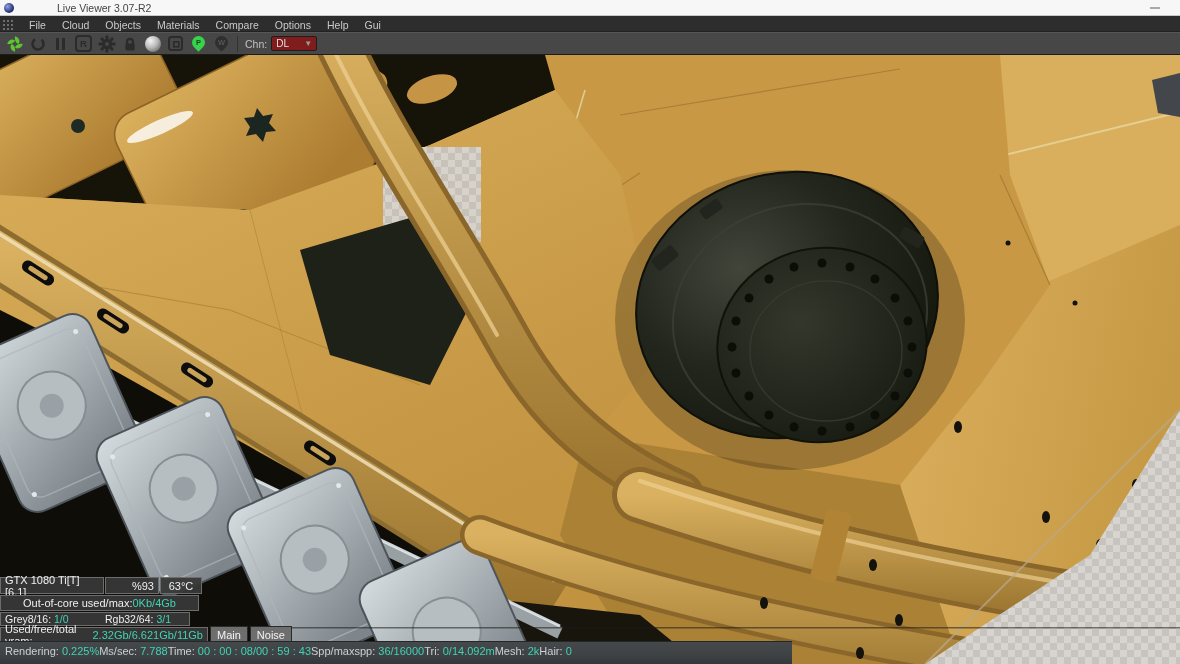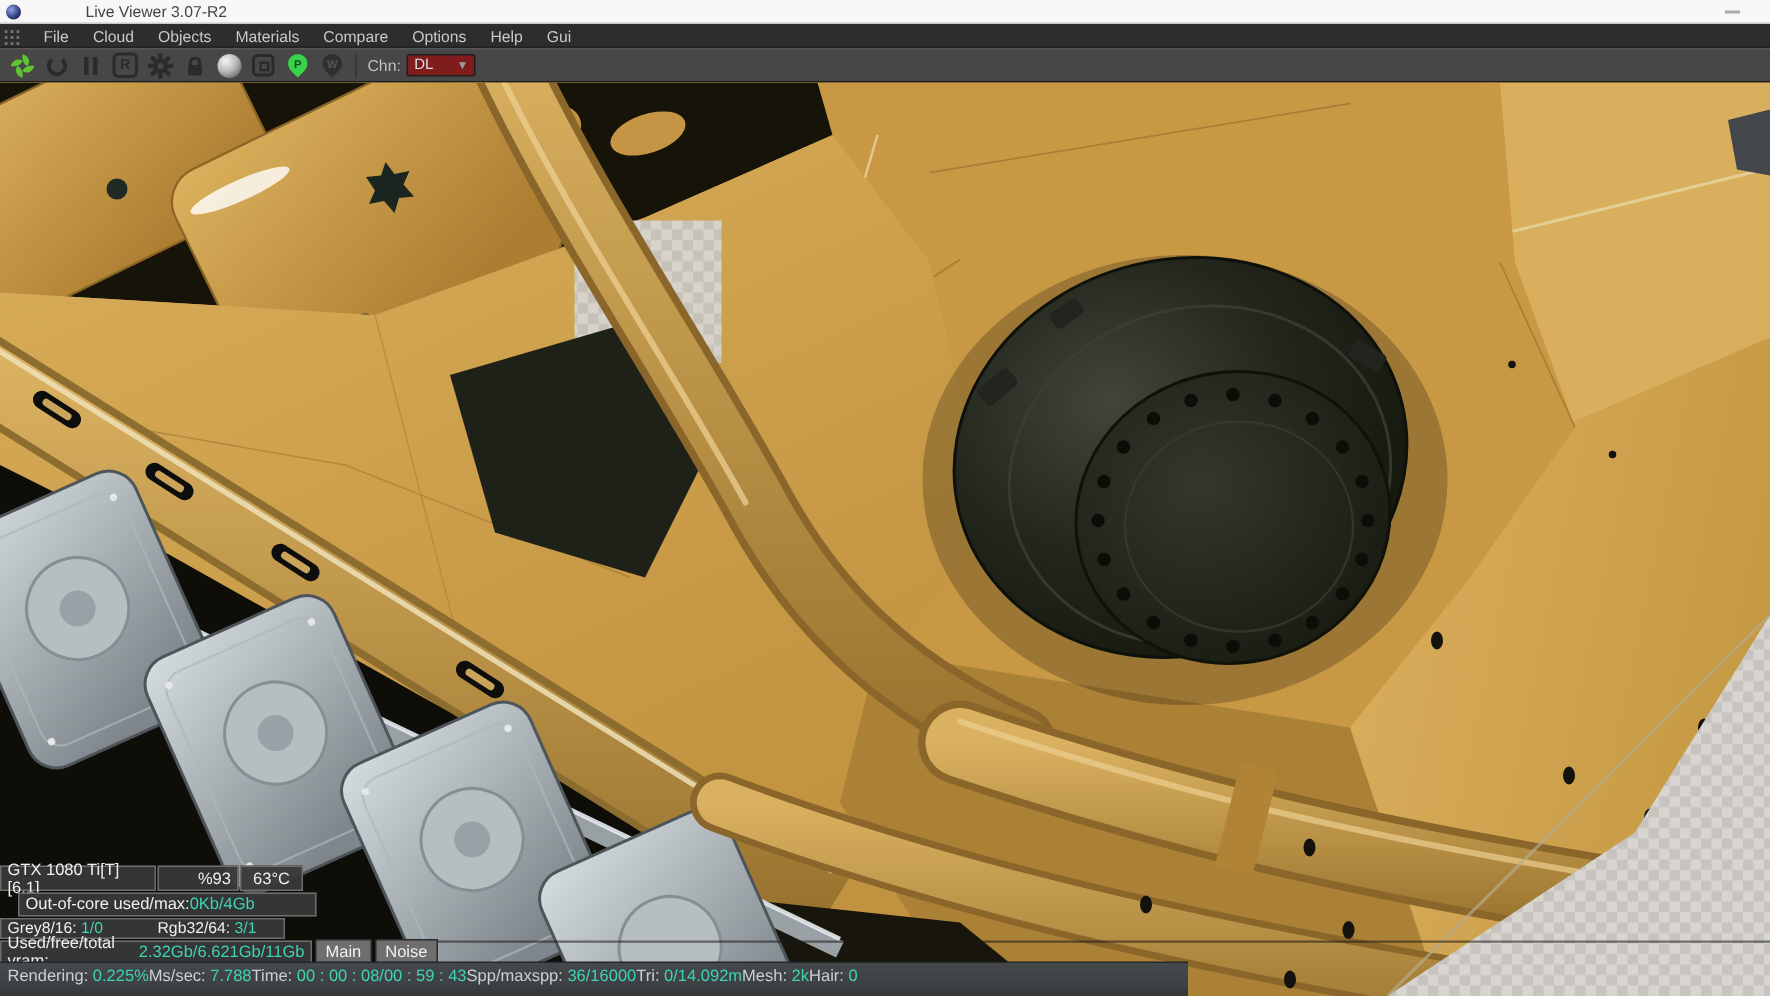--- a/index.html
+++ b/index.html
@@ -40,21 +40,21 @@
   
   .viewport{position:absolute;left:0;top:55px;width:1180px;height:609px;overflow:hidden;background:#c79a46;}
   
   .ostats{position:absolute;left:0;font-size:11px;color:#efefef;}
   .orow{background:rgba(56,56,56,0.95);border:1px solid #6d6d6d;box-sizing:border-box;
         display:flex;align-items:center;padding:0 4px;}
   .teal{color:var(--accent_teal);}
   .gpucells{left:0;top:577px;display:flex;position:absolute;}
   .gpucells .orow{height:17px;}
   .cell1{width:104px;} .cell2{width:54px;justify-content:flex-end;margin-left:1px;} .cell3{width:42px;justify-content:center;margin-left:1px;}
-  .row2{position:absolute;left:12px;top:595px;width:199px;height:16px;}
+  .row2{position:absolute;left:0;top:595px;width:199px;height:16px;justify-content:center;}
   .row3{position:absolute;left:0;top:612px;width:190px;height:14px;font-size:10.5px;}
   .row4{position:absolute;left:0;top:627px;width:208px;height:16px;}
   .pairw{display:inline-flex;}
   .tabbtns{position:absolute;left:210px;top:626px;display:flex;gap:2px;}
   .tabbtn{height:16px;background:#6e6e6e;border:1px solid #2a2a2a;color:#f2f2f2;font-size:11px;
           display:flex;align-items:center;padding:0 6px;}
   
   .statusbar{position:absolute;left:0;top:641px;width:792px;height:23px;box-sizing:border-box;
              background:linear-gradient(#45494c 0%,#3d4144 65%,#333739 100%);
              display:flex;align-items:flex-start;padding:3px 0 0 5px;

